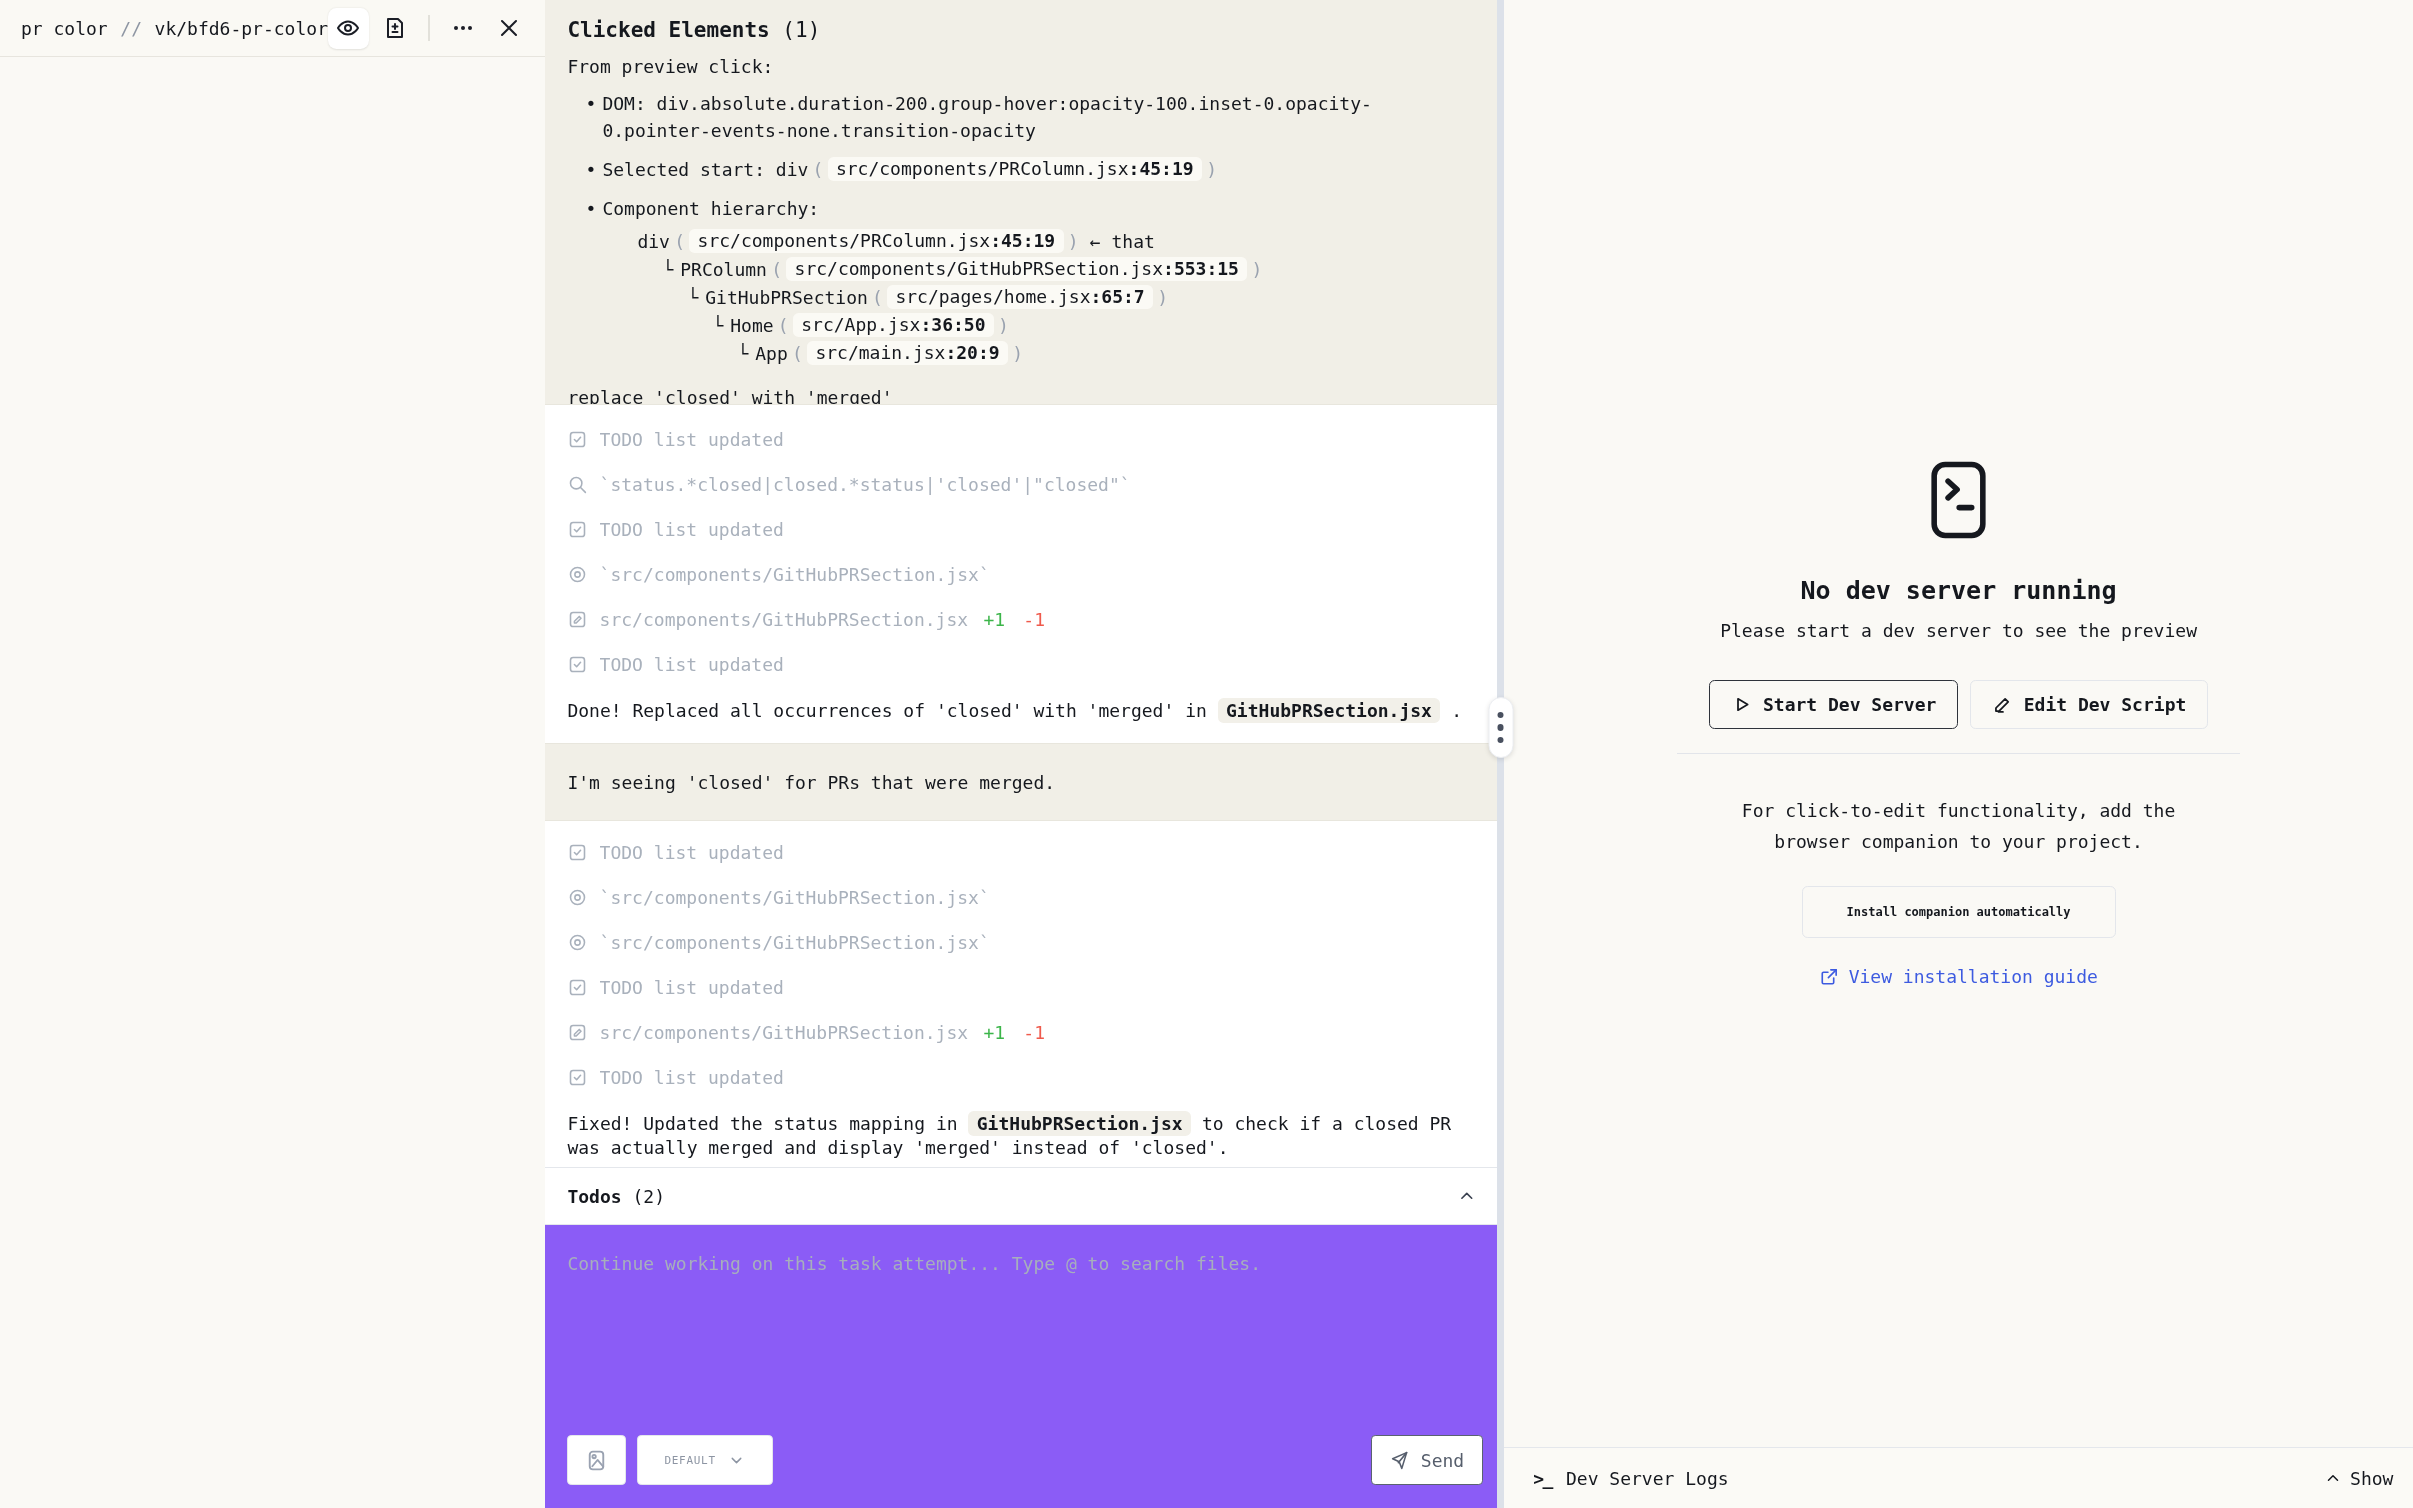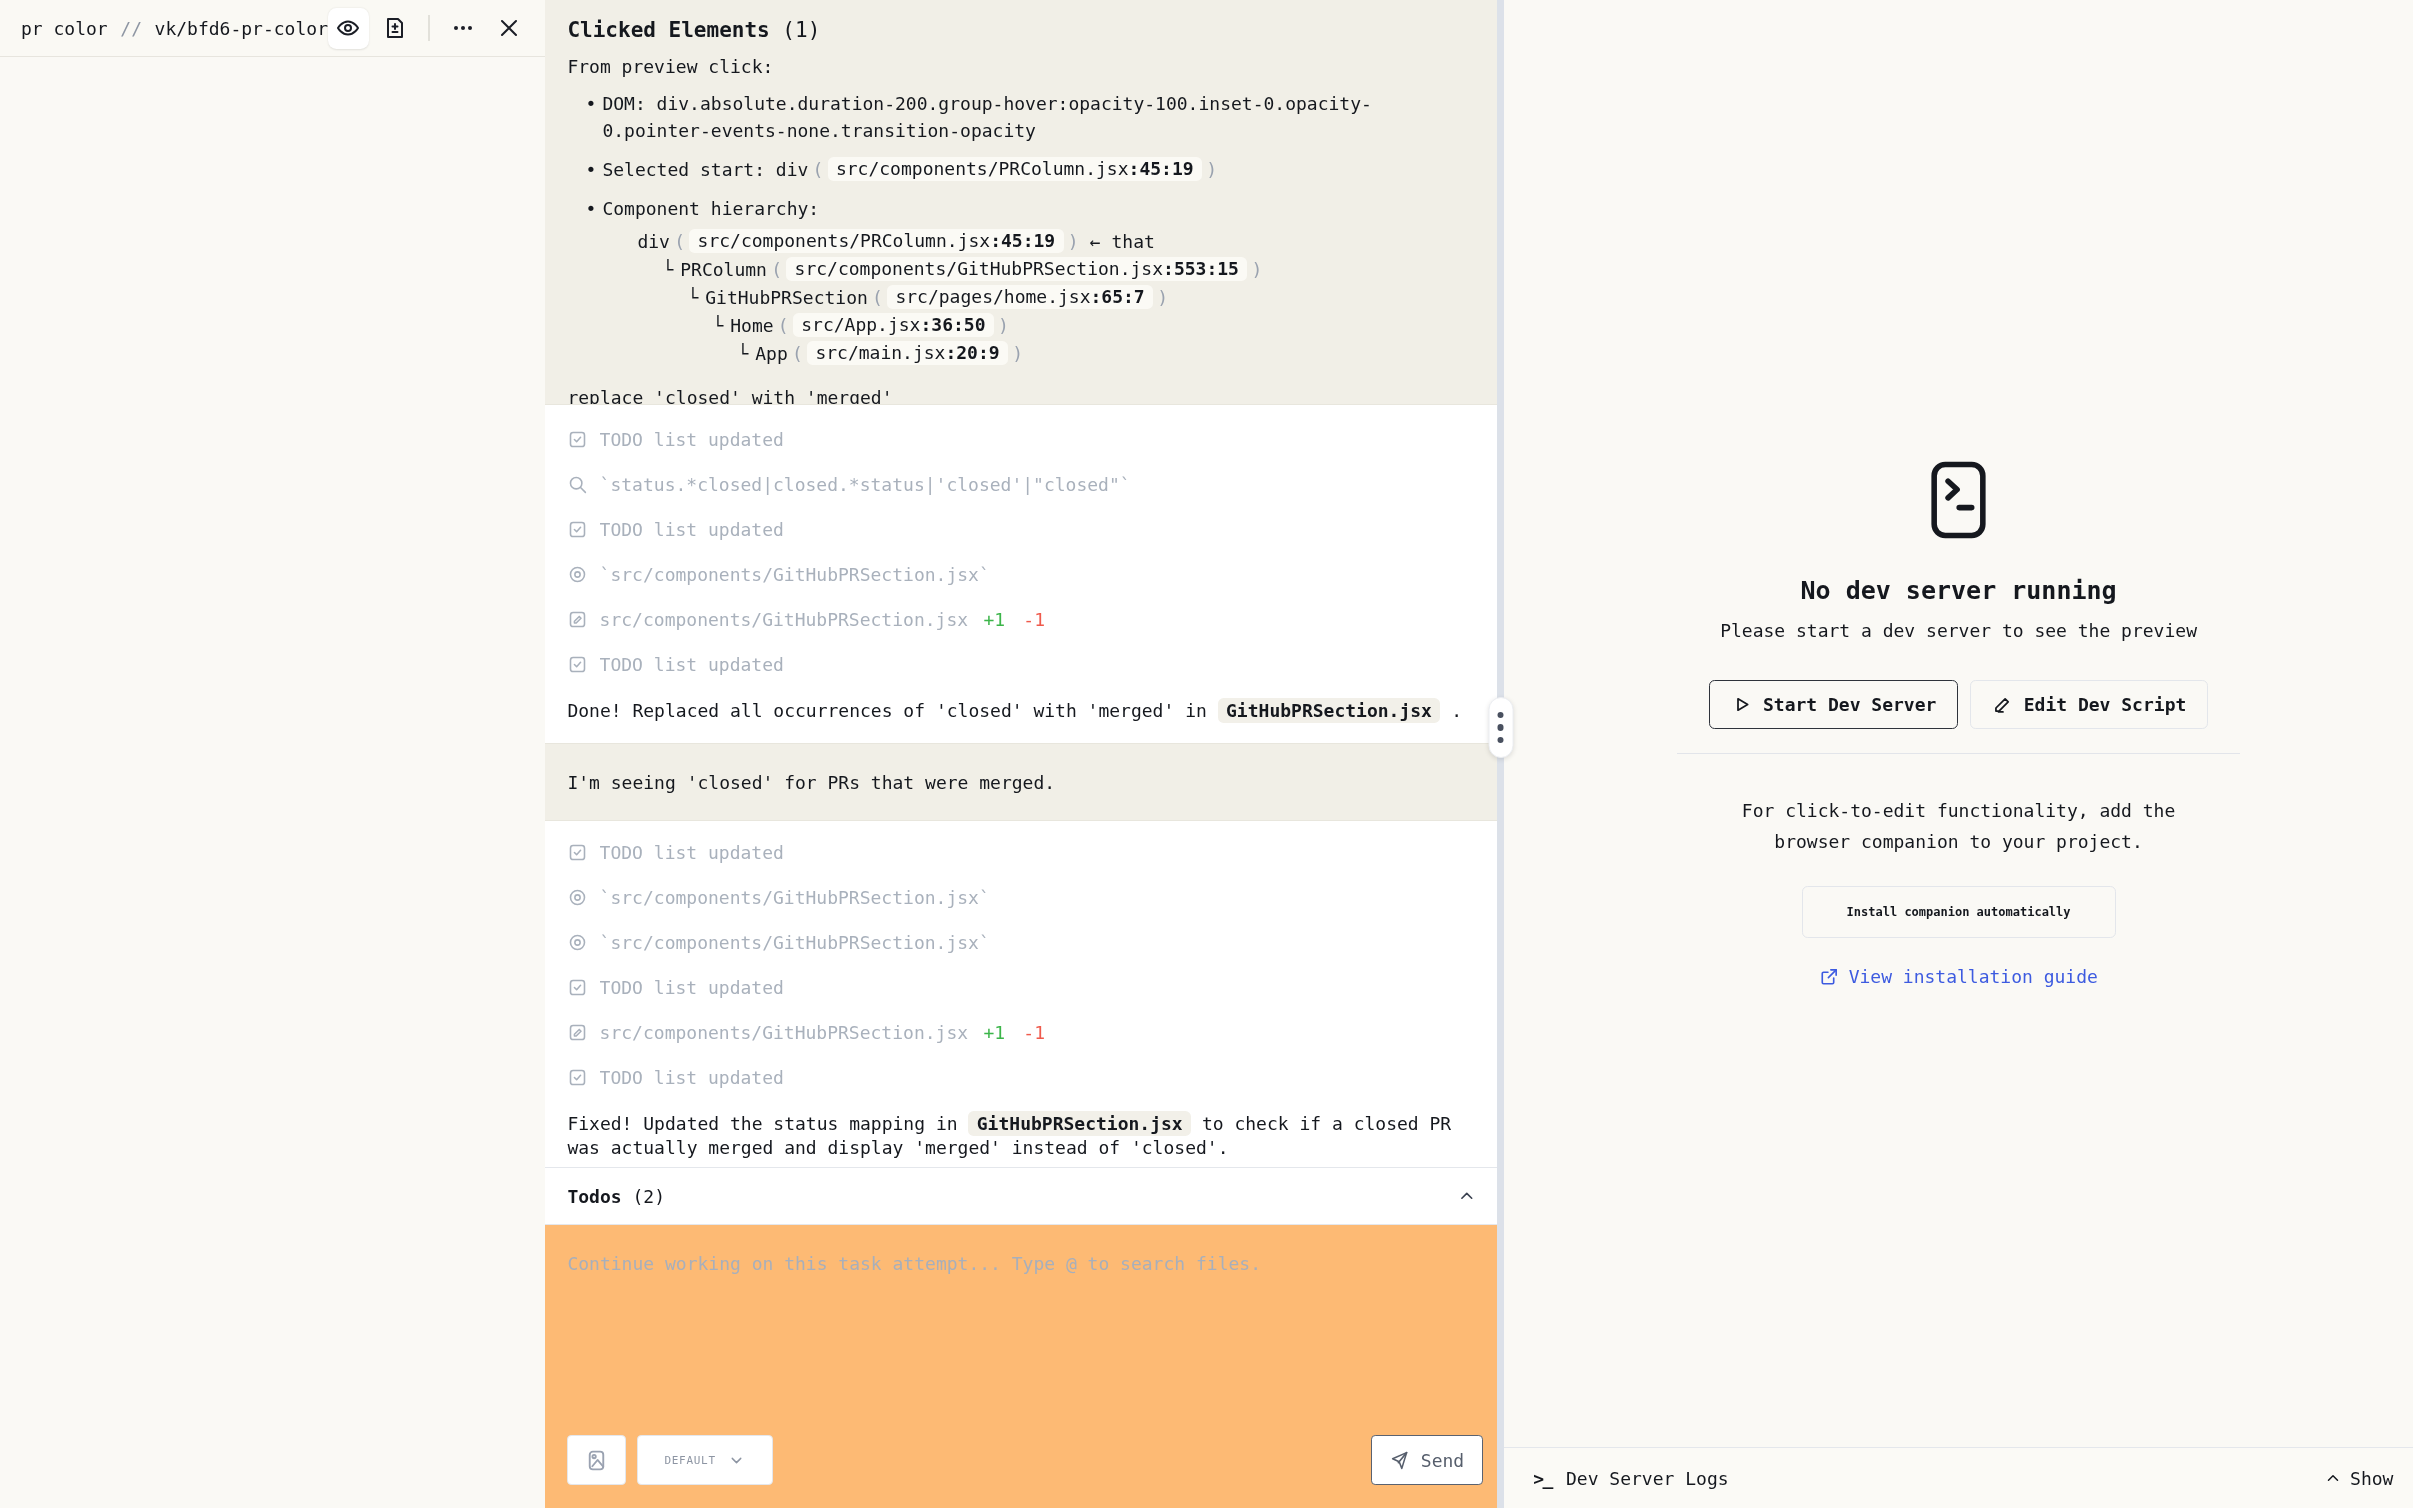--- a/index.html
+++ b/index.html
@@ -78,21 +78,21 @@
   .codechip { font-family:inherit; background:#F2F0E9; border-radius:5.6px; padding:2.1px 8.4px; font-weight:bold; white-space:nowrap; }
 
   
   .todos-row { height:58px; flex:none; border-top:1.4px solid #E4E7EC; border-bottom:1.4px solid #E4E7EC;
     background:#FFFFFF; display:flex; align-items:center; justify-content:space-between;
     padding:0 21px 0 22.3px; cursor:pointer; }
   .todos-label { font-weight:bold; }
   .todos-label .count { font-weight:normal; }
   .todos-chevron { color:#3A4150; }
 
-  .composer { flex:1; background:#fdba74; position:relative; }
+  .composer { flex:1; background:#8b5cf6; position:relative; }
   .composer textarea { position:absolute; top:28px; left:22.3px; right:21px; height:98px;
     border:none; outline:none; resize:none; background:transparent;
     font-family:inherit; font-size:18px; color:#15181E; }
   .composer textarea::placeholder { color:#A7AFBC; }
   .composer-bar { position:absolute; left:21.6px; right:14px; bottom:23px; display:flex; align-items:center; }
   .cbtn { height:50px; background:#FFFFFF; border:1.4px solid #E4E7EC; border-radius:4.2px;
     display:flex; align-items:center; justify-content:center; color:#9AA2B1; cursor:pointer; }
   .attach-btn { width:59px; }
   .profile-btn { width:136px; margin-left:11.2px; gap:12.6px; font-size:11px; letter-spacing:0.7px; color:#8D95A3; font-family:inherit; }
   .send-btn { width:112px; margin-left:auto; gap:9.8px; border:1.4px solid #5A6270; color:#565E6C; font-size:18px; font-family:inherit; }

